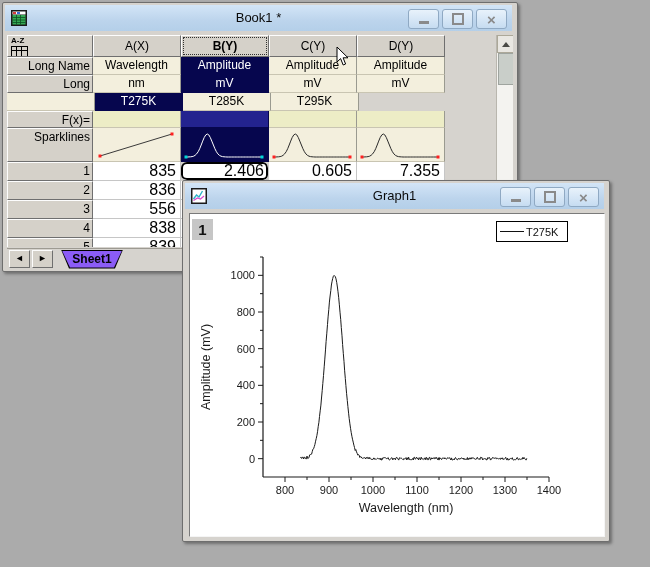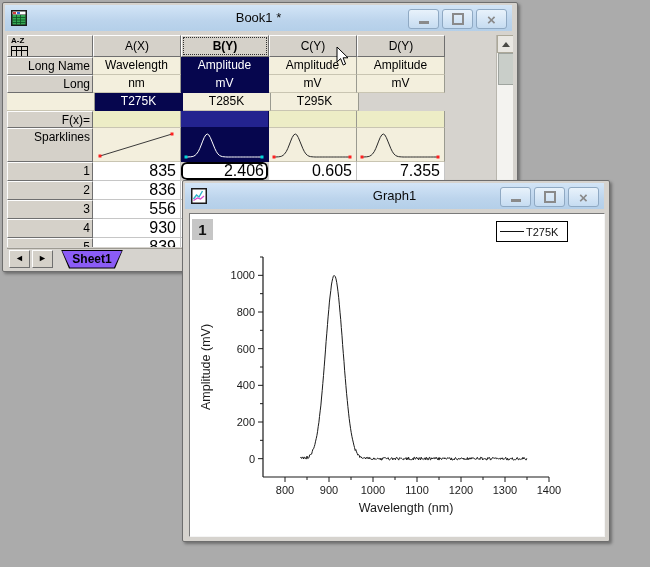--- a/index.html
+++ b/index.html
@@ -263,21 +263,21 @@
       <div class="trow r19">
         <div class="cell c-lbl lblcell r19" style="line-height:17px">3</div>
         <div class="cell c-col datacell r19">556</div>
         <div class="cell c-col datacell r19"></div>
         <div class="cell c-col datacell r19"></div>
         <div class="cell c-col datacell r19"></div>
         <div class="cell c-fill"></div>
       </div>
       <div class="trow r19">
         <div class="cell c-lbl lblcell r19" style="line-height:17px">4</div>
-        <div class="cell c-col datacell r19">930</div>
+        <div class="cell c-col datacell r19">838</div>
         <div class="cell c-col datacell r19"></div>
         <div class="cell c-col datacell r19"></div>
         <div class="cell c-col datacell r19"></div>
         <div class="cell c-fill"></div>
       </div>
       <div class="trow r19">
         <div class="cell c-lbl lblcell r19" style="line-height:17px">5</div>
         <div class="cell c-col datacell r19">839</div>
         <div class="cell c-col datacell r19"></div>
         <div class="cell c-col datacell r19"></div>

